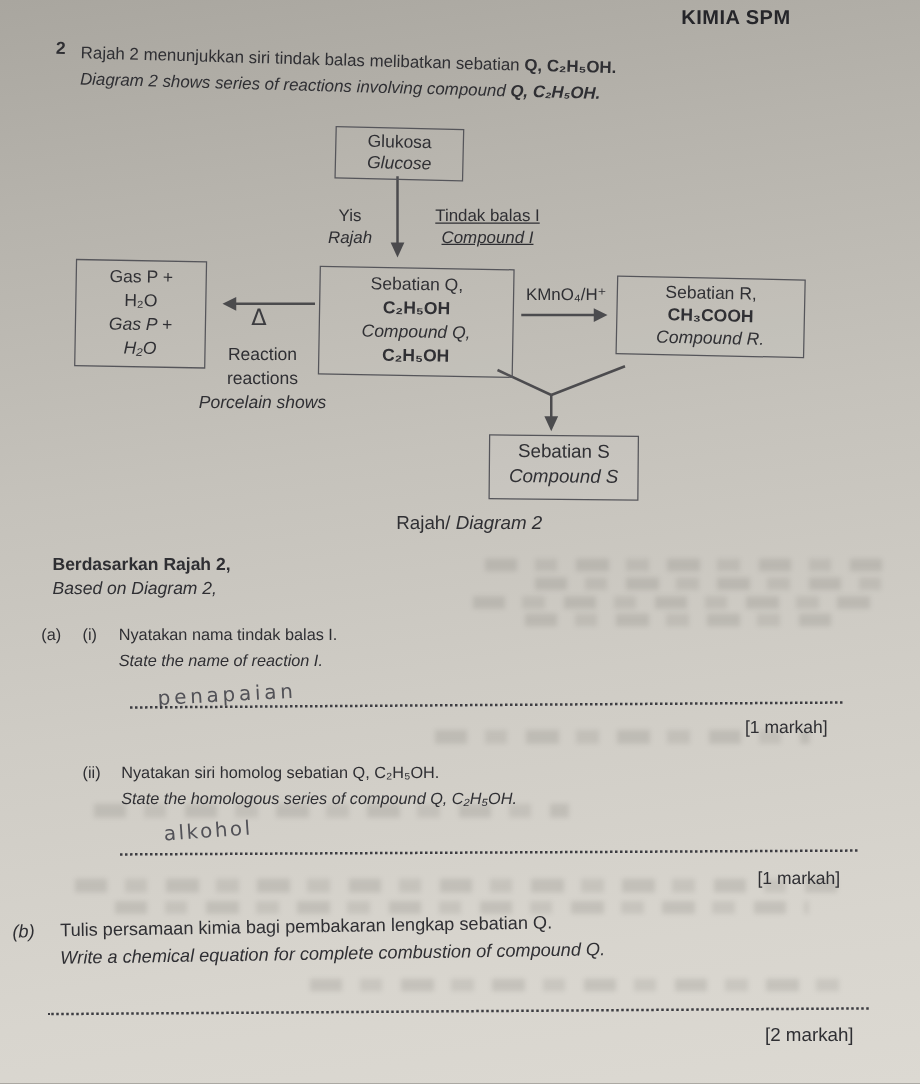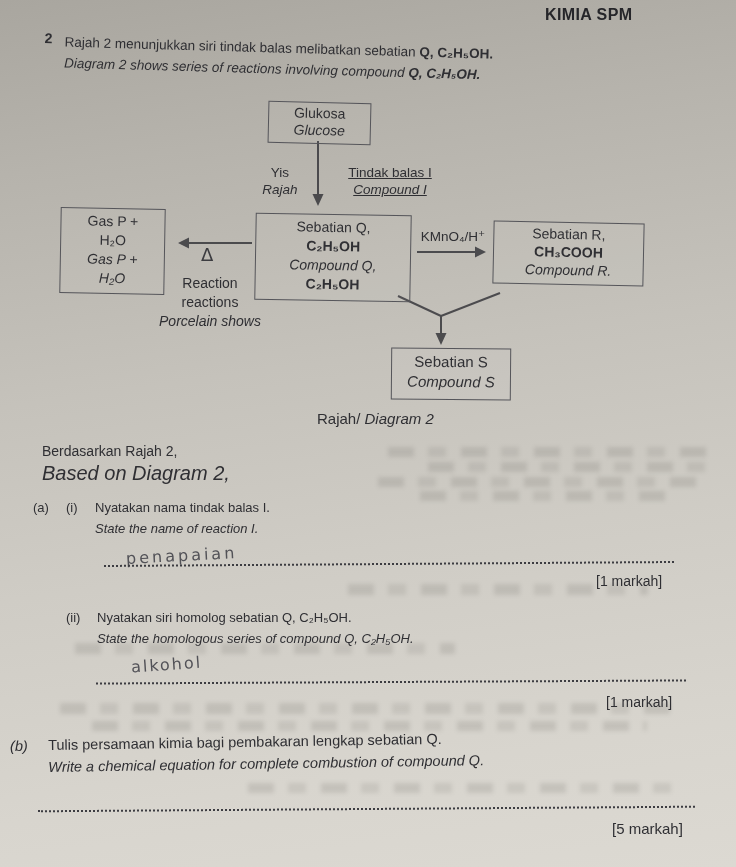--- a/index.html
+++ b/index.html
@@ -124,22 +124,22 @@
     <div class="it">Compound R.</div>
   </div>
 
   <div class="box" style="left:391px;top:348px;width:118px;height:47px;padding-top:3px;line-height:20px;font-size:15px;transform:rotate(.5deg);">
     <div>Sebatian S</div>
     <div class="it">Compound S</div>
   </div>
 
   <div class="abs caption" style="left:297px;top:410px;margin-left:20px;"><span>Rajah/</span>&nbsp;<span class="it">Diagram 2</span></div>
 
-  <div class="abs" style="left:42px;top:443px;font-size:14px;">Berdasarkan Rajah 2,</div>
-  <div class="abs it" style="left:42px;top:462px;font-size:20px;">Based on Diagram 2,</div>
+  <div class="abs" style="left:42px;top:443px;font-size:14px;font-weight:bold;">Berdasarkan Rajah 2,</div>
+  <div class="abs it" style="left:42px;top:462px;font-size:14px;">Based on Diagram 2,</div>
 
   <div class="abs prompt" style="left:33px;top:500px;">(a)</div>
   <div class="abs prompt" style="left:66px;top:500px;">(i)</div>
   <div class="abs prompt" style="left:95px;top:500px;">Nyatakan nama tindak balas I.</div>
   <div class="abs prompt it" style="left:95px;top:521px;font-style:italic;">State the name of reaction I.</div>
 
   <div class="abs hand" style="left:126px;top:546px;transform:rotate(-3deg);">penapaian</div>
   <div class="abs dotline" style="left:104px;top:563px;width:570px;transform:rotate(-.4deg);"></div>
   <div class="abs marks" style="left:596px;top:573px;width:86px;">[1 markah]</div>
 
@@ -149,15 +149,15 @@
 
   <div class="abs hand" style="left:131px;top:655px;letter-spacing:2px;transform:rotate(-4deg);">alkohol</div>
   <div class="abs dotline" style="left:96px;top:681px;width:590px;transform:rotate(-.3deg);"></div>
   <div class="abs marks" style="left:606px;top:694px;width:88px;">[1 markah]</div>
 
   <div class="abs prompt-b it" style="left:10px;top:738px;transform:rotate(-.8deg);">(b)</div>
   <div class="abs prompt-b" style="left:48px;top:737px;transform:rotate(-.9deg);transform-origin:left top;">Tulis persamaan kimia bagi pembakaran lengkap sebatian Q.</div>
   <div class="abs prompt-b it" style="left:48px;top:759px;transform:rotate(-.9deg);transform-origin:left top;">Write a chemical equation for complete combustion of compound Q.</div>
 
   <div class="abs dotline" style="left:38px;top:808px;width:657px;transform:rotate(-.4deg);"></div>
-  <div class="abs marks" style="left:612px;top:820px;width:90px;font-size:15px;">[5 markah]</div>
+  <div class="abs marks" style="left:612px;top:820px;width:90px;font-size:15px;">[2 markah]</div>
 
 </div>
 
 </body></html>

